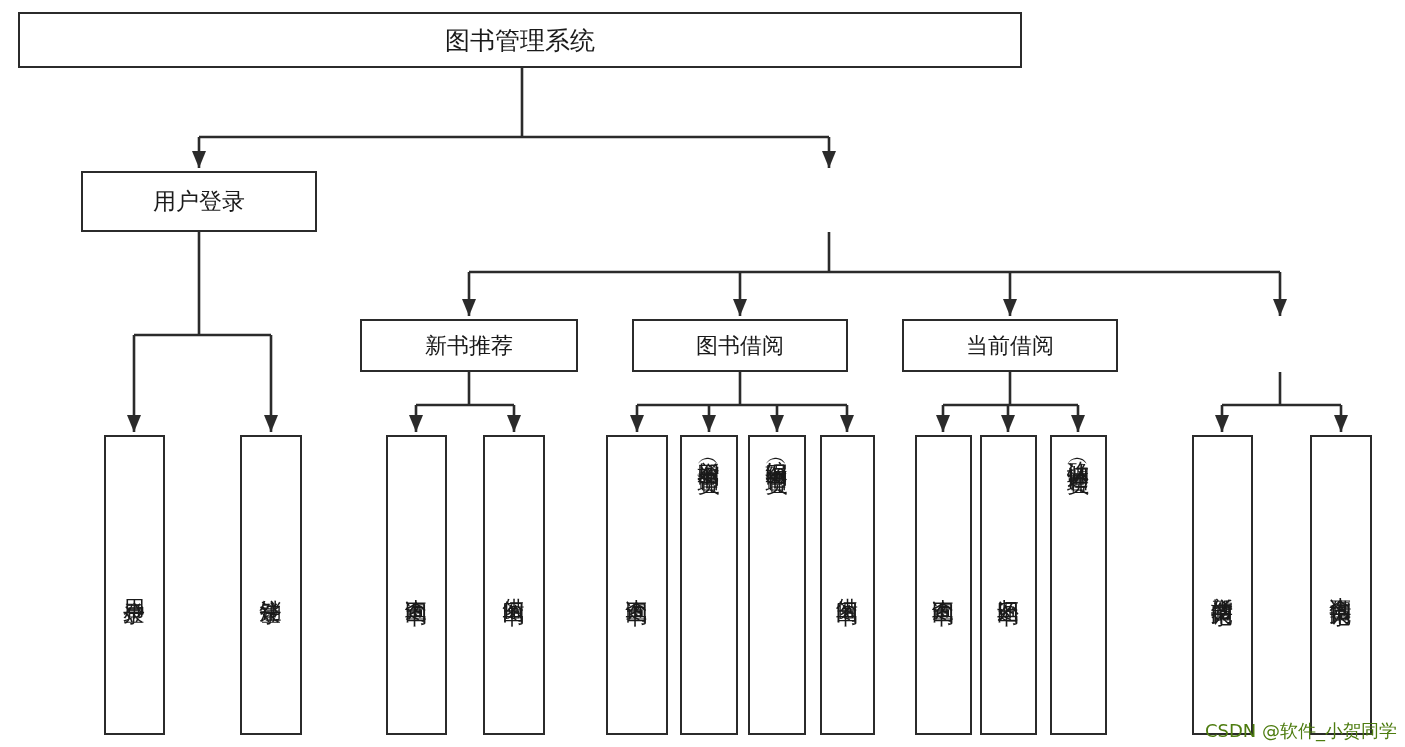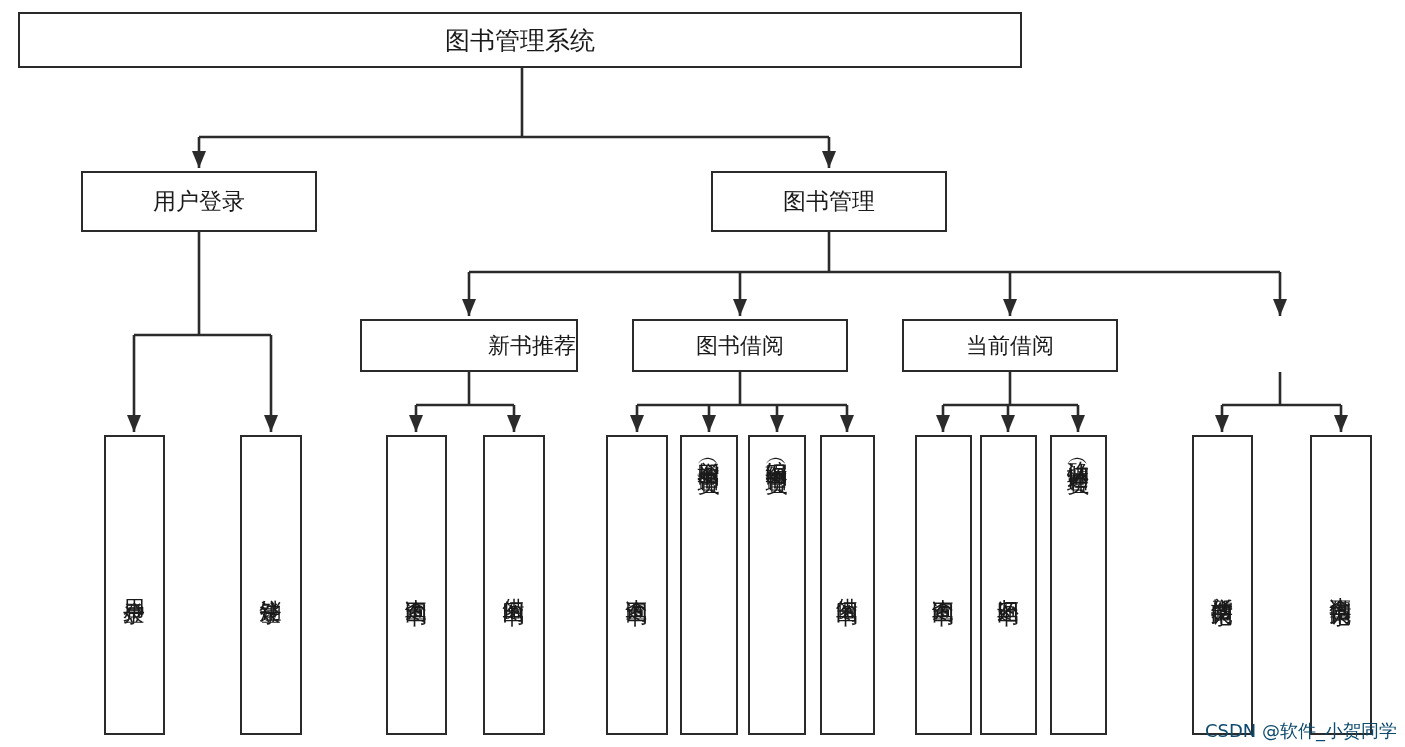--- a/index.html
+++ b/index.html
@@ -58,21 +58,21 @@
     justify-content: flex-start;
   }
   .node-label {
     white-space: nowrap;
   }
   #watermark {
     position: absolute;
     right: 8px;
     bottom: 4px;
     font-size: 18px;
-    color: #0c4a6e;
+    color: #4d7c0f;
     white-space: nowrap;
     z-index: 5;
   }
 </style>
 </head>
 <body>
 
 <div id="diagram-root">
 
   <svg id="edge-layer" viewBox="0 0 1405 747" xmlns="http://www.w3.org/2000/svg">
@@ -130,25 +130,22 @@
       <polygon points="1334,415 1348,415 1341,432" fill="#2b2b2b"></polygon>
     </svg>
 
   <div class="node root" id="n-root" style="left: 18px; top: 12px; width: 1004px; height: 56px;">
     <span class="node-label">图书管理系统</span>
   </div>
 
   <div class="node lvl1" id="n-l1-0" style="left: 81px; top: 171px; width: 236px; height: 61px;">
     <span class="node-label">用户登录</span>
   </div>
-  <div class="node lvl1" id="n-l1-1" style="left: 711px; top: 171px; width: 236px; height: 61px;">
-    <span class="node-label">图书管理</span>
-  </div>
 
-  <div class="node lvl2" id="n-l2-0" style="left: 360px; top: 319px; width: 218px; height: 53px; justify-content: flex-end;">
+  <div class="node lvl2" id="n-l2-0" style="left: 360px; top: 319px; width: 218px; height: 53px;">
     <span class="node-label">新书推荐</span>
   </div>
   <div class="node lvl2" id="n-l2-1" style="left: 632px; top: 319px; width: 216px; height: 53px; font-family: Liberation Mono, monospace;">
     <span class="node-label">图书借阅</span>
   </div>
   <div class="node lvl2" id="n-l2-2" style="left: 902px; top: 319px; width: 216px; height: 53px;">
     <span class="node-label">当前借阅</span>
   </div>
 
   <div class="node leaf" id="n-lf-0" style="left: 104px; top: 435px; width: 61px; height: 300px;">

